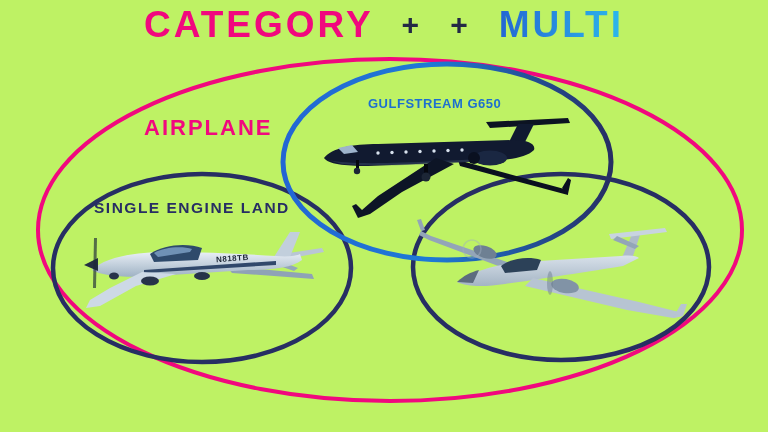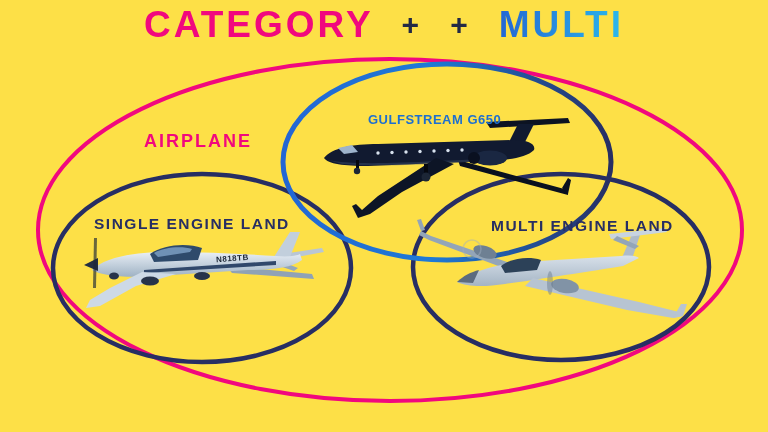--- a/index.html
+++ b/index.html
@@ -1,34 +1,34 @@
 <!DOCTYPE html>
 <html style="--category-pink: #F1087E; --class-navy: #272E63; --plus-dark: #232945; --type-label-blue: #1D6FD0; --type-gradient-start: #2366D4; --type-gradient-end: #2CB9EC; --type-ellipse-blue: #1E7AD6;"><head>
 <meta charset="utf-8">
 <style>
   html,body{margin:0;padding:0;background:#fff;}
-  .stage{position:relative;width:768px;height:432px;overflow:hidden;background:#fde047;
+  .stage{position:relative;width:768px;height:432px;overflow:hidden;background:#bef264;
          font-family:"Liberation Sans", sans-serif;}
 
   
   .title-row{position:absolute;top:6px;left:0;width:768px;display:flex;
              justify-content:center;align-items:center;gap:28px;
              font-weight:bold;font-size:37px;letter-spacing:3px;line-height:1;}
   .w-category{color:var(--category-pink,#F1087E);}
   .w-class{color:var(--class-navy,#272E63);}
   .w-plus{color:var(--plus-dark,#232945);font-size:30px;font-weight:bold;}
   .w-type{color:var(--type-label-blue,#1D6FD0);}
   @supports (-webkit-background-clip:text){
     .w-type{background:linear-gradient(90deg,var(--type-gradient-start,#2366D4),var(--type-gradient-end,#2CB9EC));
             -webkit-background-clip:text;background-clip:text;color:transparent;}
   }
 
   
-  .lbl{position:absolute;font-weight:bold;white-space:nowrap;margin-top:16px;}
-  .lbl-airplane{left:144px;top:115px;font-size:18px;letter-spacing:2px;
+  .lbl{position:absolute;font-weight:bold;white-space:nowrap;}
+  .lbl-airplane{left:144px;top:115px;font-size:22px;letter-spacing:2px;
                 color:var(--category-pink,#F1087E);}
   .lbl-type{left:368px;top:96px;font-size:13px;letter-spacing:0.5px;
             color:var(--type-label-blue,#1D6FD0);}
   .lbl-sel{left:94px;top:199px;font-size:15.5px;letter-spacing:1.5px;
            color:var(--class-navy,#272E63);}
   .lbl-mel{left:491px;top:201px;font-size:15.5px;letter-spacing:1.5px;
            color:var(--class-navy,#272E63);}
   .reg{position:absolute;left:216px;top:254px;font-size:8px;font-weight:bold;
        color:#1a2433;transform:rotate(-4deg);letter-spacing:0.5px;}
 
@@ -128,16 +128,15 @@
       <polygon points="120,62 226,86 266,96 270,100 260,102 214,94 112,70" fill="#b7c4d2"></polygon>
       <polygon points="260,102 270,100 274,88 268,88" fill="#b7c4d2"></polygon>
       <ellipse cx="152" cy="70" rx="14" ry="7" fill="#8193a6" transform="rotate(10 152 70)"></ellipse>
       <ellipse cx="137" cy="67" rx="3" ry="12" fill="#708092" opacity="0.5"></ellipse>
     </g>
   </svg>
 
   <div class="lbl lbl-airplane">AIRPLANE</div>
   <div class="lbl lbl-type">GULFSTREAM G650</div>
   <div class="lbl lbl-sel">SINGLE ENGINE LAND</div>
-  <div class="lbl lbl-mel">MULTI ENGINE LAND</div>
   <div class="reg">N818TB</div>
 
 </div>
 
 </body></html>

